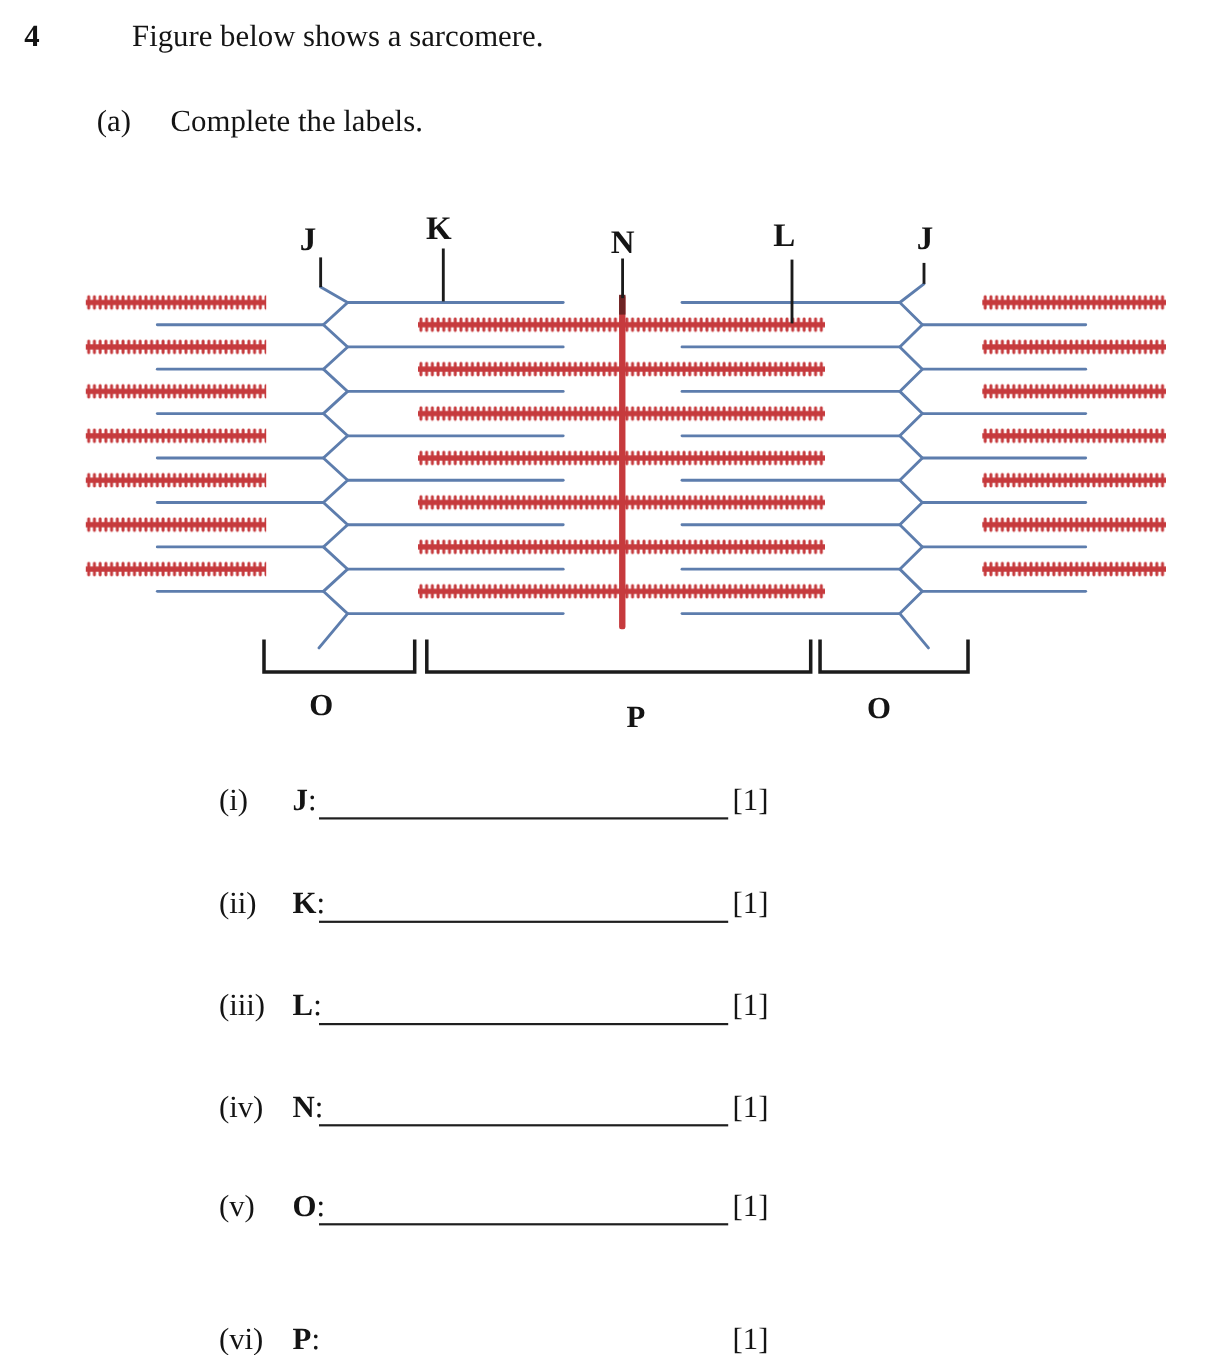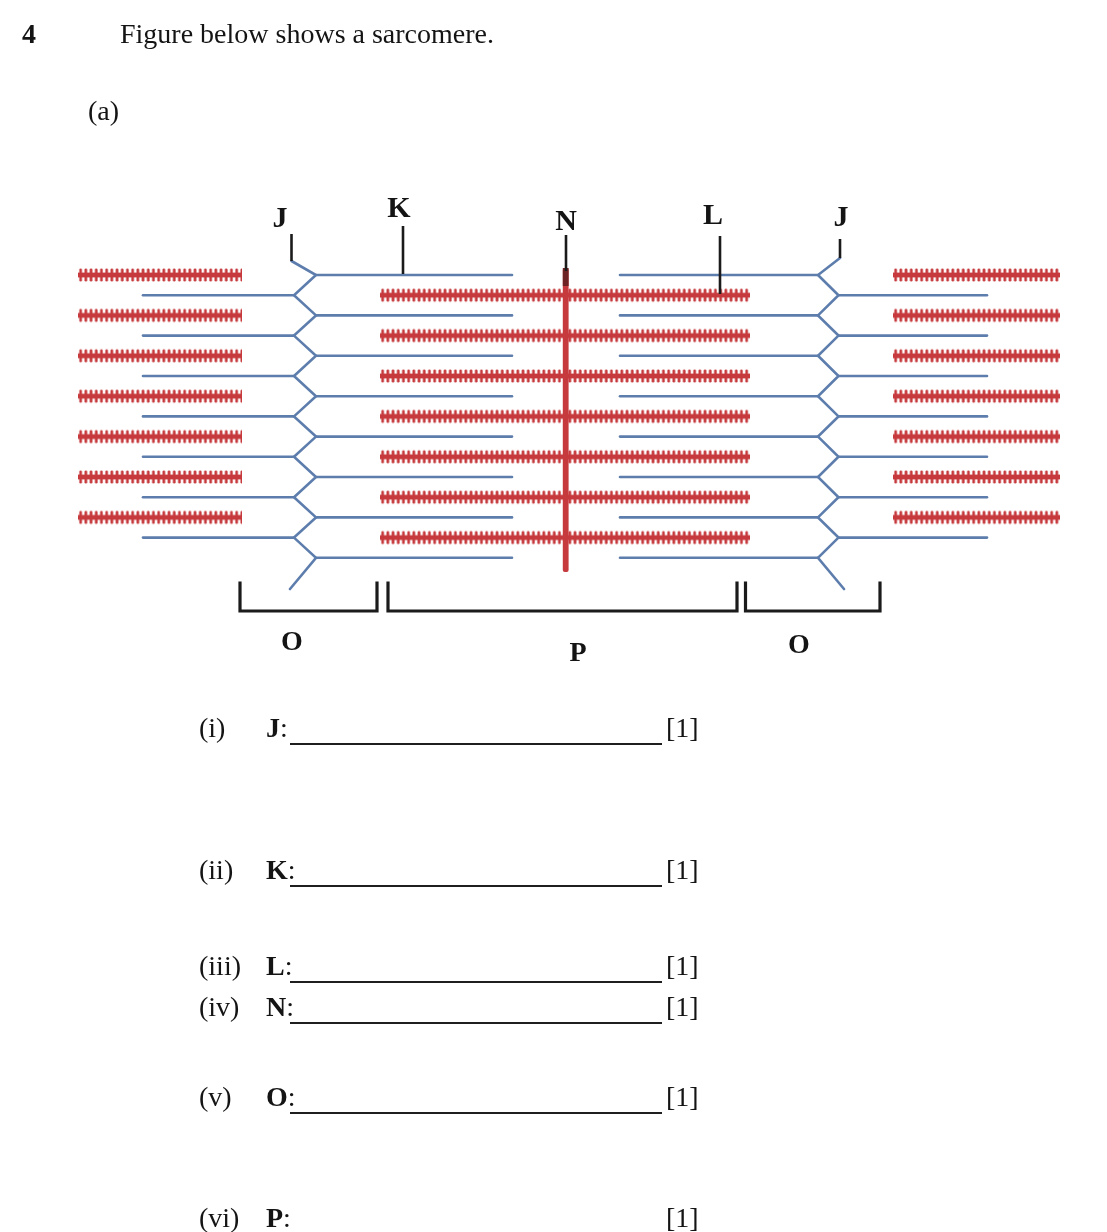--- a/index.html
+++ b/index.html
@@ -23,20 +23,21 @@
   svg text{font-family:"Liberation Serif","DejaVu Serif",serif;}
 </style>
 </head>
 <body>
 
 <div class="page">
 
   <div class="abs hdr bold" style="left:22px;top:18px;">4</div>
   <div class="abs hdr" style="left:88px;top:18px;margin-left:32px;">Figure below shows a sarcomere.</div>
   <div class="abs hdr" style="left:88px;top:95px;">(a)</div>
+  <div class="abs hdr" style="left:155px;top:95px;">Complete the labels.</div>
 
   <svg class="abs" style="left:0;top:180px;" width="1107" height="500" viewBox="0 180 1107 500">
     <defs id="sarc-defs">
         <pattern id="myo" width="5.2" height="14" patternUnits="userSpaceOnUse">
           <rect x="1.3" y="0.4" width="2.7" height="13.2" rx="1.3" fill="#c63a3d"></rect>
           <rect x="0" y="4.6" width="5.2" height="4.8" fill="#c63a3d"></rect>
         </pattern>
       </defs>
     <g id="sarc-geom">
         <g>
@@ -163,27 +164,27 @@
     <text x="578" y="661" text-anchor="middle" font-size="28" font-weight="bold" fill="#141414">P</text>
     <text x="799" y="653" text-anchor="middle" font-size="28" font-weight="bold" fill="#141414">O</text>
   </svg>
 
   <div class="qrow" style="top:712px;">
     <span class="numeral">(i)</span>
     <span class="lw"><b>J</b><span>:</span></span>
     <span class="answer-line"></span>
     <span class="mark">[1]</span>
   </div>
-  <div class="qrow" style="top:854px;">
+  <div class="qrow" style="top:806px;">
     <span class="numeral">(ii)</span>
     <span class="lw"><b>K</b><span>:</span></span>
     <span class="answer-line"></span>
     <span class="mark">[1]</span>
   </div>
-  <div class="qrow" style="top:950px;">
+  <div class="qrow" style="top:899px;">
     <span class="numeral">(iii)</span>
     <span class="lw"><b>L</b><span>:</span></span>
     <span class="answer-line"></span>
     <span class="mark">[1]</span>
   </div>
   <div class="qrow" style="top:991px;font-family:Liberation Serif, serif;">
     <span class="numeral">(iv)</span>
     <span class="lw"><b>N</b><span>:</span></span>
     <span class="answer-line"></span>
     <span class="mark">[1]</span>

